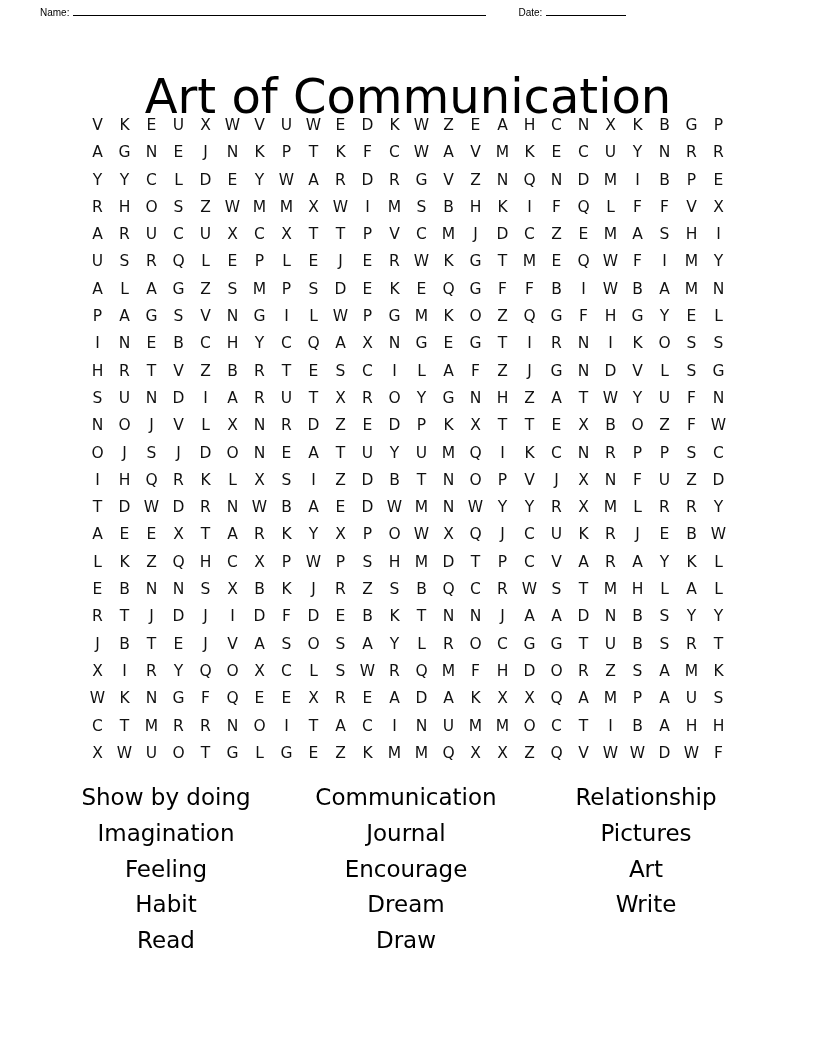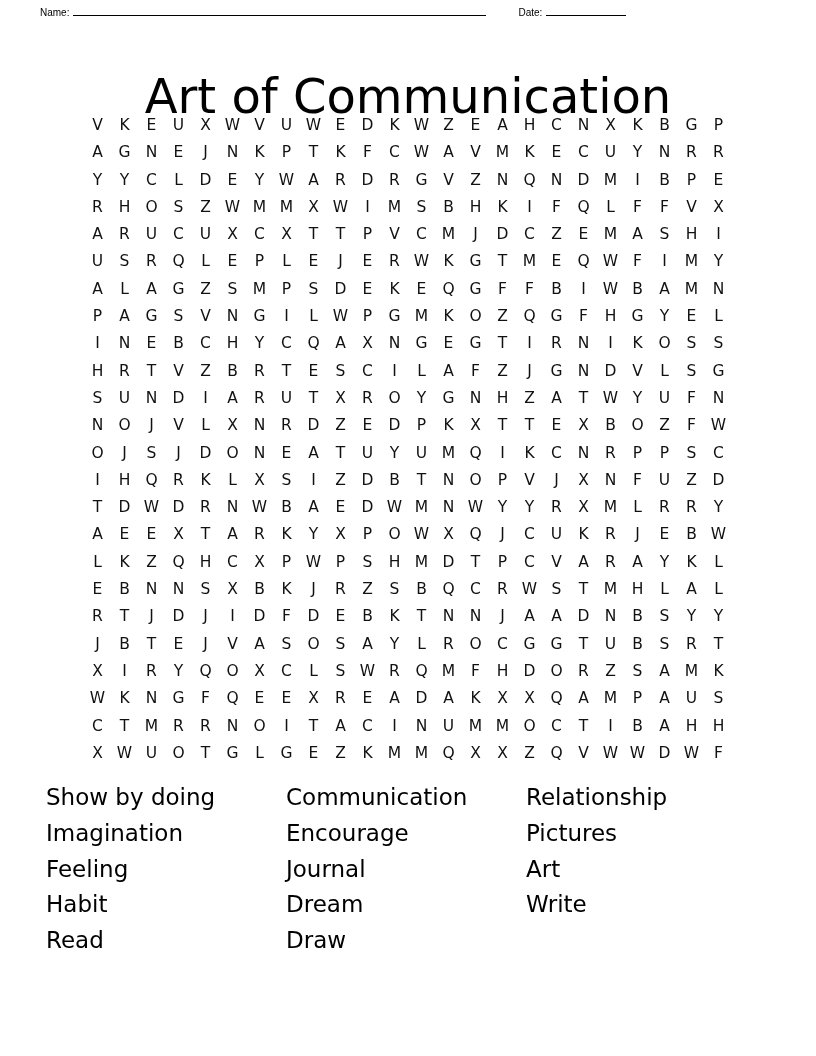--- a/index.html
+++ b/index.html
@@ -94,20 +94,21 @@
   }
   .word-col-0 { width: 240px; }
   .word-col-1 { width: 240px; }
   .word-col-2 { width: 240px; }
   .word-item {
     font-size: 23px;
     line-height: 35.8px;
     font-family: "DejaVu Sans", sans-serif;
     white-space: nowrap;
     font-weight: 400;
+    text-align: center;
   }
 </style>
 </head>
 <body>
 
 <div class="header-row">
   <span class="field-label">Name:</span>
   <span class="rule rule-name"></span>
   <span class="field-label date-label">Date:</span>
   <span class="rule rule-date"></span>
@@ -745,22 +746,22 @@
 <div class="wordlist" id="word-list">
     <div class="word-col word-col-0">
       <div class="word-item">Show by doing</div>
       <div class="word-item">Imagination</div>
       <div class="word-item">Feeling</div>
       <div class="word-item">Habit</div>
       <div class="word-item">Read</div>
     </div>
     <div class="word-col word-col-1">
       <div class="word-item">Communication</div>
+      <div class="word-item">Journal</div>
       <div class="word-item">Encourage</div>
-      <div class="word-item">Journal</div>
       <div class="word-item">Dream</div>
       <div class="word-item">Draw</div>
     </div>
     <div class="word-col word-col-2">
       <div class="word-item">Relationship</div>
       <div class="word-item">Pictures</div>
       <div class="word-item">Art</div>
       <div class="word-item">Write</div>
     </div>
   </div>

